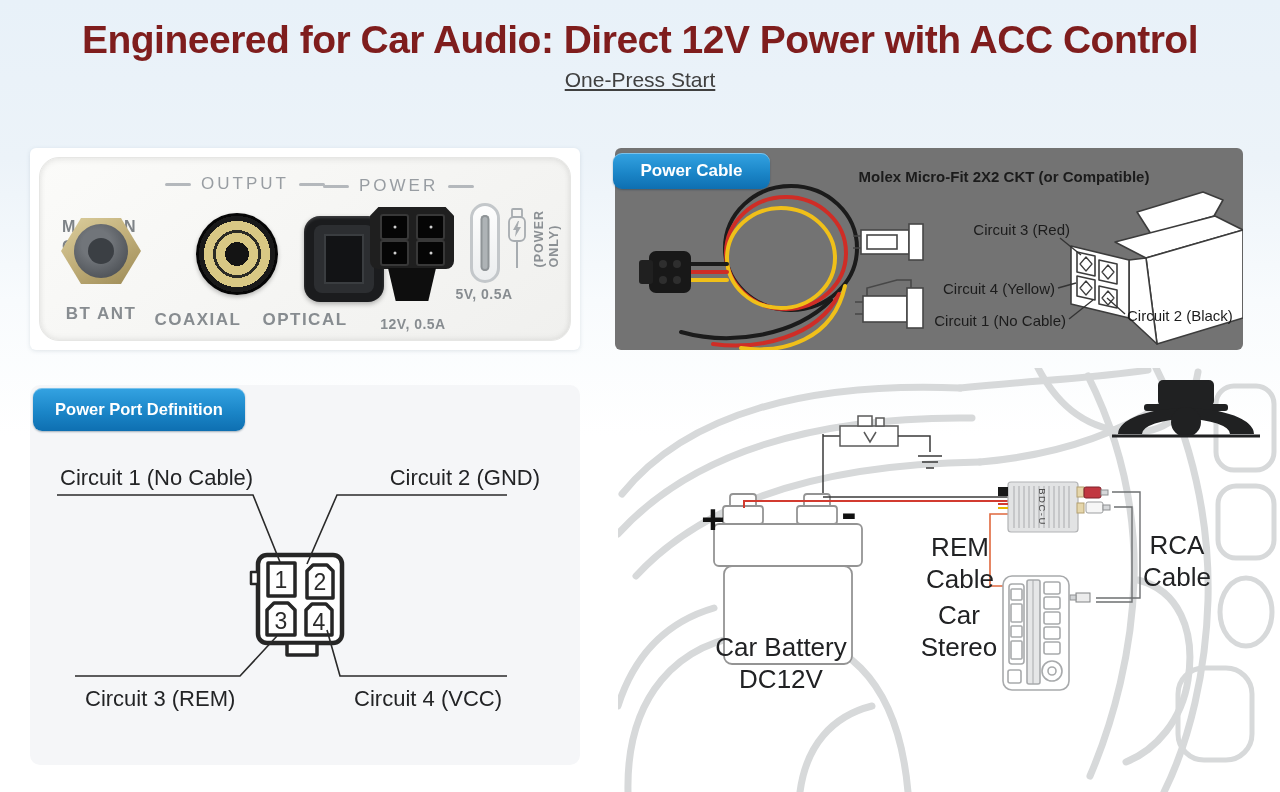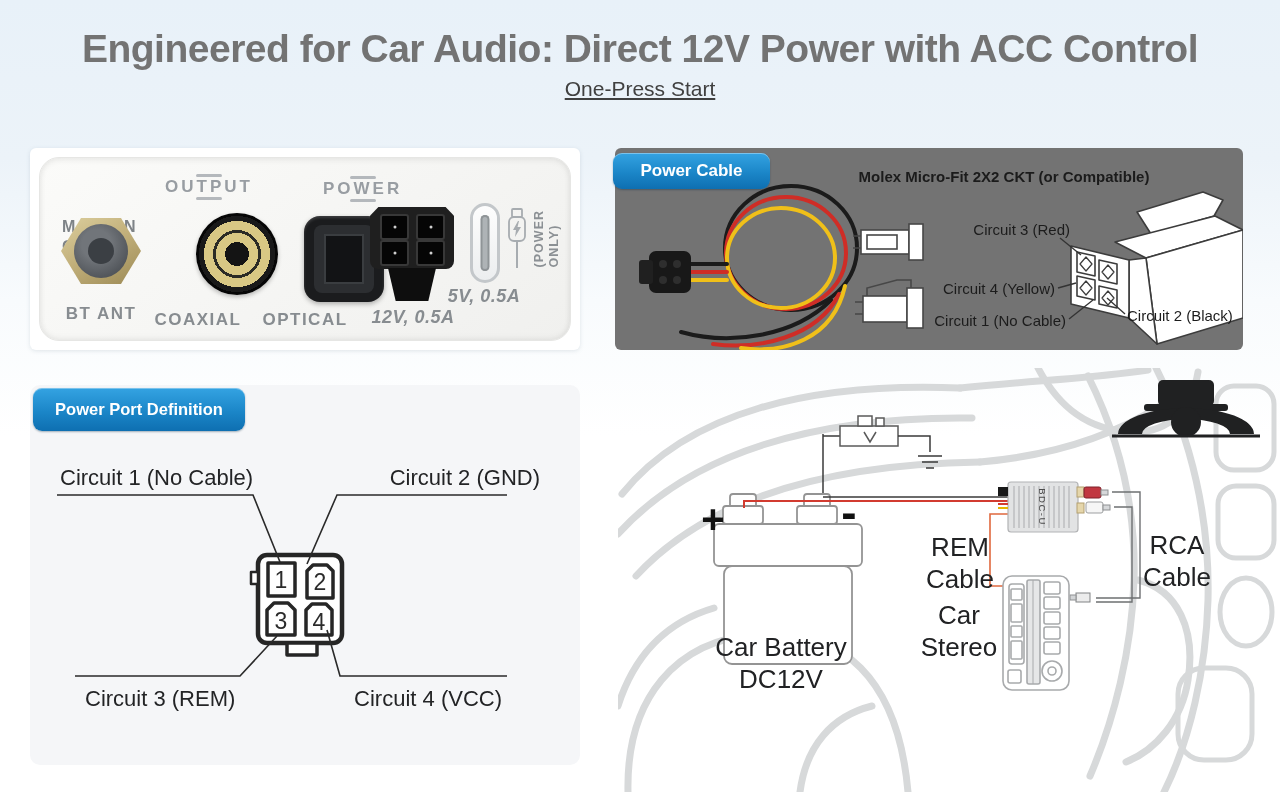--- a/index.html
+++ b/index.html
@@ -1,47 +1,47 @@
 <!DOCTYPE html>
 <html><head>
 <meta charset="utf-8">
 <style>
   html,body{margin:0;padding:0;}
   body{width:1280px;height:792px;overflow:hidden;
        font-family:"Liberation Sans", sans-serif;
        background:linear-gradient(180deg,#e8f1f9 0%,#ecf3f9 20%,#f8fbfd 38%,#ffffff 55%);}
   .page{position:relative;width:1280px;height:792px;}
   
-  .title{margin:0;padding-top:27px;text-align:center;font-size:39px;font-weight:bold;
-         color:#737373;letter-spacing:-0.5px;}
+  .title{margin:0;padding-top:18px;text-align:center;font-size:39px;font-weight:bold;
+         color:#7f1d1d;letter-spacing:-0.5px;}
   .subtitle{text-align:center;font-size:21px;color:#404040;margin-top:6px;text-decoration:underline;}
   
   .card-a{position:absolute;left:30px;top:148px;width:550px;height:202px;background:#fff;
           border-radius:6px;box-shadow:0 1px 4px rgba(100,120,140,.18);}
   .panel-face{position:absolute;inset:9px;background:linear-gradient(145deg,#fbfbf9,#f0f0ee);
           border-radius:20px;border:1px solid #e6e6e4;
           box-shadow:inset 0 2px 6px rgba(0,0,0,.07), inset 0 -2px 6px rgba(0,0,0,.05);}
   .card-b{position:absolute;left:615px;top:148px;width:628px;height:202px;background:#737373;border-radius:6px;}
   .card-c{position:absolute;left:30px;top:385px;width:550px;height:380px;background:#f5f6f8;border-radius:10px;}
   .badge{position:absolute;display:flex;align-items:center;justify-content:center;color:#fff;
          font-weight:bold;background:linear-gradient(180deg,#34a3e2,#1b86c8 55%,#0e6fb1);
          border-radius:9px;box-shadow:0 1px 2px rgba(0,40,70,.35), inset 0 1px 0 rgba(255,255,255,.35);}
   .badge-b{left:-2px;top:5px;width:157px;height:36px;font-size:17px;}
   .badge-c{left:3px;top:3px;width:212px;height:43px;font-size:16.5px;}
   
   .made-in{position:absolute;left:22px;top:14px;font-size:16px;font-weight:bold;color:#7e8387;
            letter-spacing:1px;line-height:1.25;margin-top:45px;}
-  .sec-hd{position:absolute;display:flex;align-items:center;color:#989da2;
-          font-weight:bold;font-size:17px;letter-spacing:3px;flex-direction:column;}
+  .sec-hd{position:absolute;display:flex;align-items:center;gap:10px;color:#989da2;
+          font-weight:normal;font-size:17px;letter-spacing:3px;}
   .sec-hd .dash{width:26px;height:3px;background:#b4b8bc;border-radius:2px;}
   .hd-output{left:125px;top:16px;}
   .hd-power{left:283px;top:18px;}
   .plabel{position:absolute;font-weight:bold;font-size:17px;color:#878c90;letter-spacing:1.5px;
           transform:translateX(-50%);white-space:nowrap;}
-  .plabel.amp{font-size:18px;letter-spacing:.5px;font-style:italic;}
+  .plabel.amp{font-size:14px;letter-spacing:.5px;}
   .bt-hex{position:absolute;left:21px;top:60px;width:80px;height:66px;
           background:linear-gradient(150deg,#dccf9e 0%,#c3b17c 45%,#9c8a55 100%);
           clip-path:polygon(25% 0,75% 0,100% 50%,75% 100%,25% 100%,0% 50%);}
   .bt-core{position:absolute;left:50%;top:50%;width:54px;height:54px;transform:translate(-50%,-50%);
            border-radius:50%;background:radial-gradient(circle at 42% 38%,#71757a 0 32%,#54585d 70%,#43474c 100%);}
   .bt-core::after{content:"";position:absolute;inset:14px;border-radius:50%;background:#3b3f44;}
   .coax{position:absolute;left:156px;top:55px;width:82px;height:82px;border-radius:50%;
         background:radial-gradient(circle,#141414 0 12px,#d9c884 12px 21px,#2b2b26 21px 24px,#d9c884 24px 33px,#191919 33px 38px,#060606 38px 41px);
         box-shadow:0 2px 4px rgba(0,0,0,.25);}
   .optical{position:absolute;left:264px;top:58px;width:80px;height:86px;background:#1b1c1e;
@@ -116,21 +116,21 @@
       </svg>
 
       <div class="ponly">
         <span>(POWER</span>
         <span>ONLY)</span>
       </div>
 
       <div class="plabel" style="left:61px;top:146px;">BT ANT</div>
       <div class="plabel" style="left:158px;top:152px;">COAXIAL</div>
       <div class="plabel" style="left:265px;top:152px;">OPTICAL</div>
-      <div class="plabel amp" style="left:373px;top:149px;">12V, 0.5A</div>
+      <div class="plabel amp" style="left:373px;top:158px;">12V, 0.5A</div>
       <div class="plabel amp" style="left:444px;top:128px;">5V, 0.5A</div>
     </div>
   </section>
 
   <section class="card-b">
     <div class="badge badge-b">Power Cable</div>
     <svg class="svg-fill" viewBox="0 0 628 202">
       <text x="389" y="34" text-anchor="middle" font-size="15" font-weight="bold" fill="#1b1b1b">Molex Micro-Fit 2X2 CKT (or Compatible)</text>
 
       <g fill="none" stroke-linecap="round">

